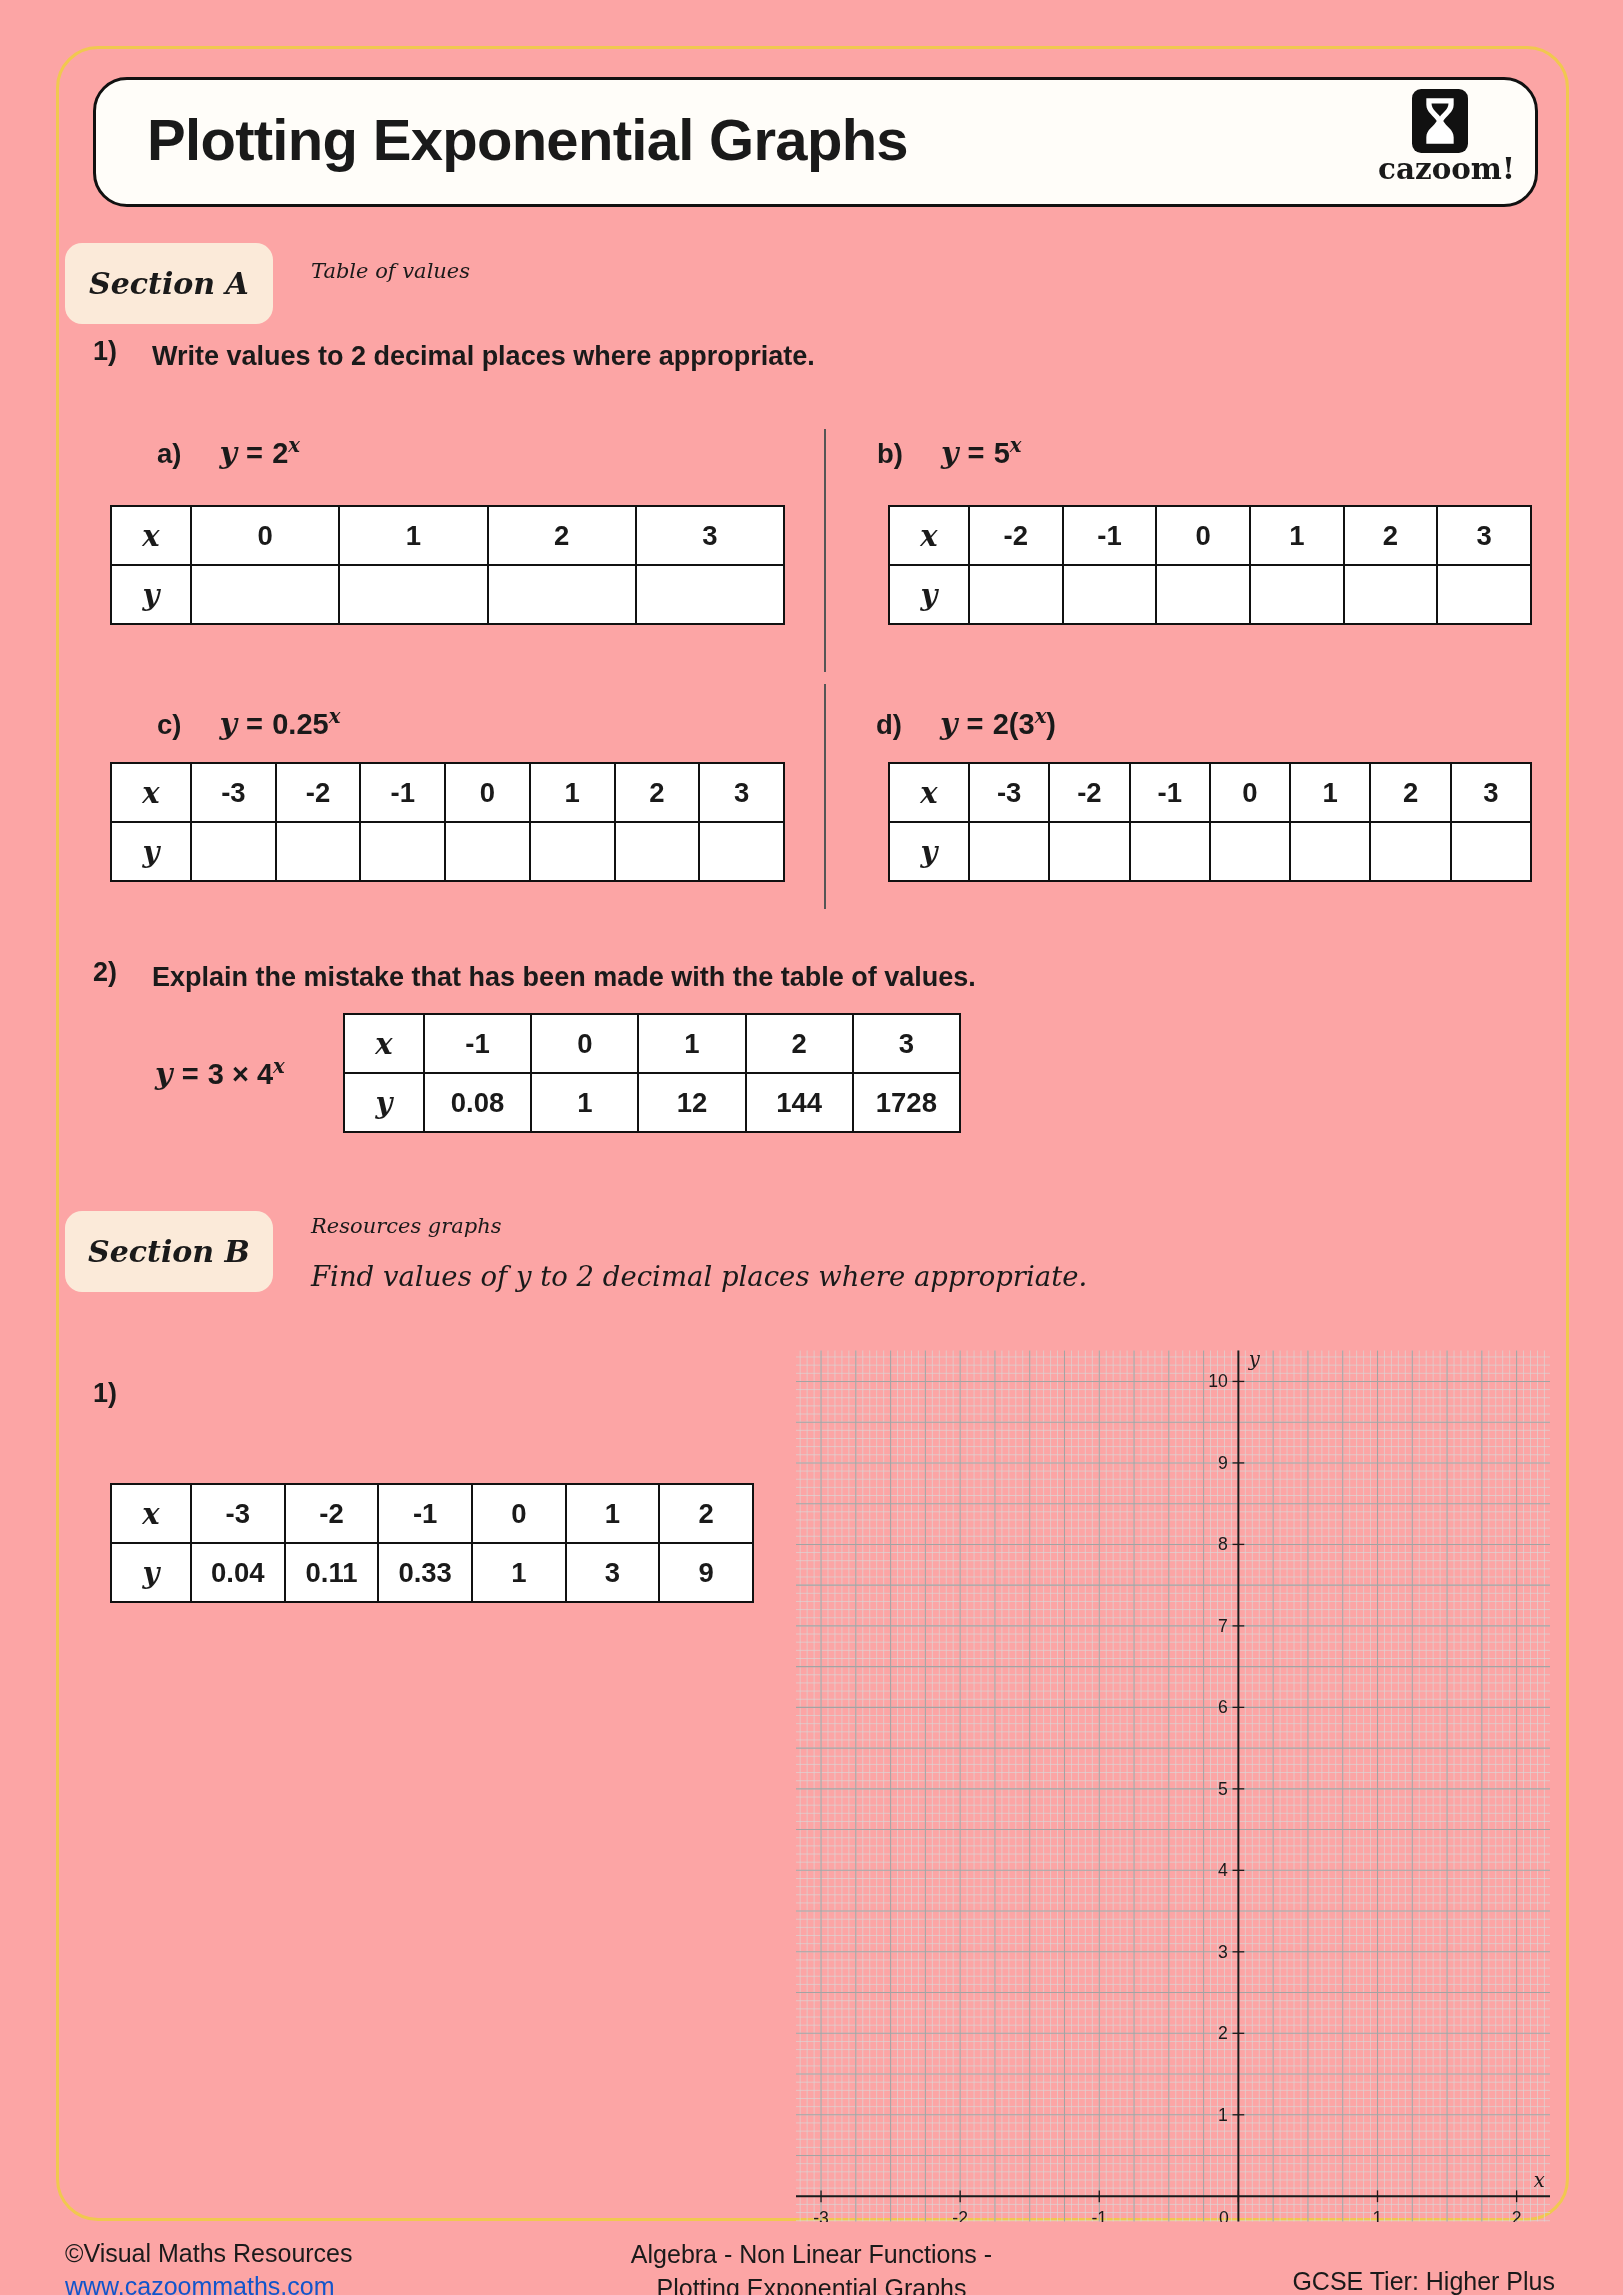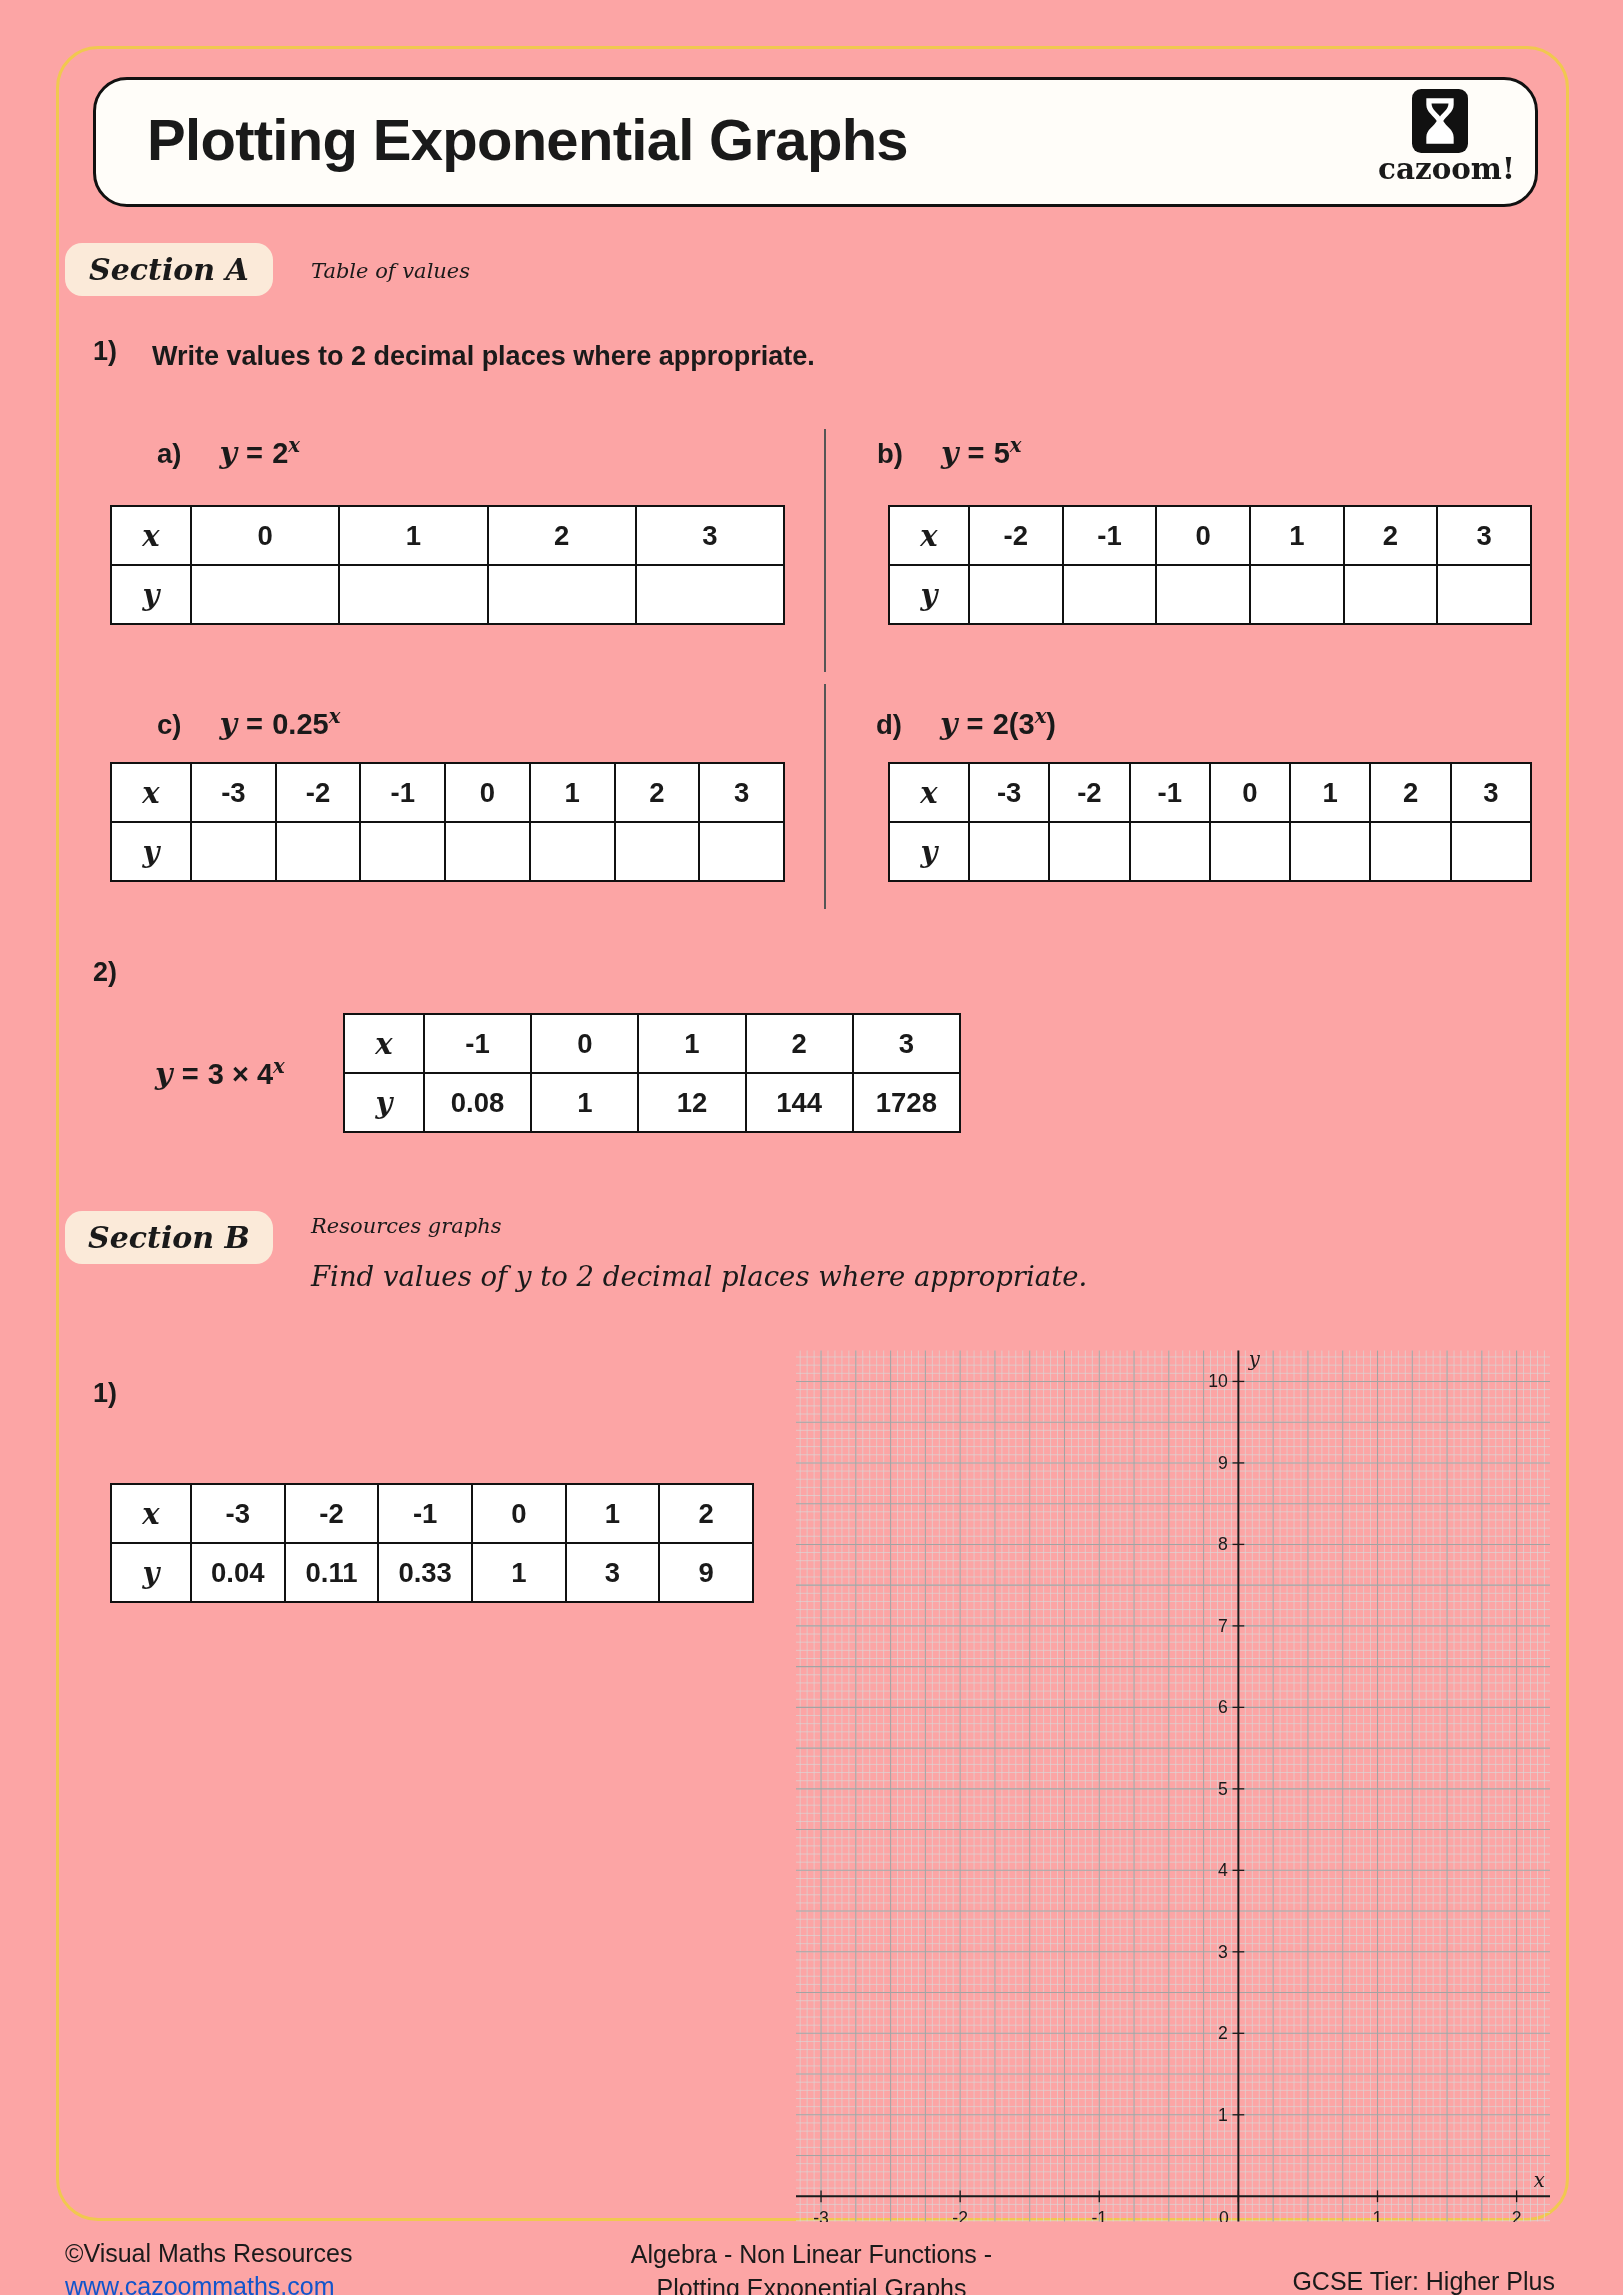--- a/index.html
+++ b/index.html
@@ -13,21 +13,21 @@
   
   #header-box { position:absolute; left:93px; top:77px; width:1445px; height:130px;
     border:3.9px solid #111; border-radius:34px; background:#fffdf9; }
   #worksheet-title { position:absolute; left:51px; top:50%; transform:translateY(-54%);
     font-size:58px; font-weight:700; letter-spacing:-0.7px; }
   #logo { position:absolute; right:33px; top:9.2px; width:124px; text-align:center; }
   #logo svg { width:56px; height:64px; display:block; margin:0 auto; }
   #logo-text { font-family:"DejaVu Serif", serif; font-weight:700; font-size:29.4px; margin-top:-2.6px; }
 
   
-  .badge { position:absolute; left:65px; width:208px; height:53px; background:#fbead9;
+  .badge { position:absolute; left:65px; width:208px; height:81px; background:#fbead9;
     border-radius:17px; display:flex; align-items:center; justify-content:center;
     font-family:"DejaVu Serif", serif; font-style:italic; font-weight:700; font-size:30px; }
   #badge-a { top:243px; } #badge-b { top:1211px; }
   .section-heading { position:absolute; left:311px; font-family:"DejaVu Serif", serif;
     font-style:italic; font-weight:400; font-size:21px; }
   #heading-a { top:259px; } #heading-b { top:1214px; }
   #subheading-b { position:absolute; left:311px; top:1260px; font-family:"DejaVu Serif", serif;
     font-style:italic; font-size:27.5px; }
 
   
@@ -199,20 +199,21 @@
           <td></td>
           <td></td>
         </tr>
       </tbody>
     </table>
 
   <div class="vdiv" id="vdiv-1"></div>
   <div class="vdiv" id="vdiv-2"></div>
 
   <div class="qnum" id="q2-num">2)</div>
+  <div class="qtext" id="q2-text">Explain the mistake that has been made with the table of values.</div>
 
   <div class="formula" id="q2-func">
     <span class="mvar">y</span><span class="meq">=</span><span>3 × 4</span><sup class="mexp">x</sup>
   </div>
   <table class="wtable" id="tbl-q2">
       <tbody>
         <tr>
           <td class="hd">x</td>
           <td>-1</td>
           <td>0</td>

